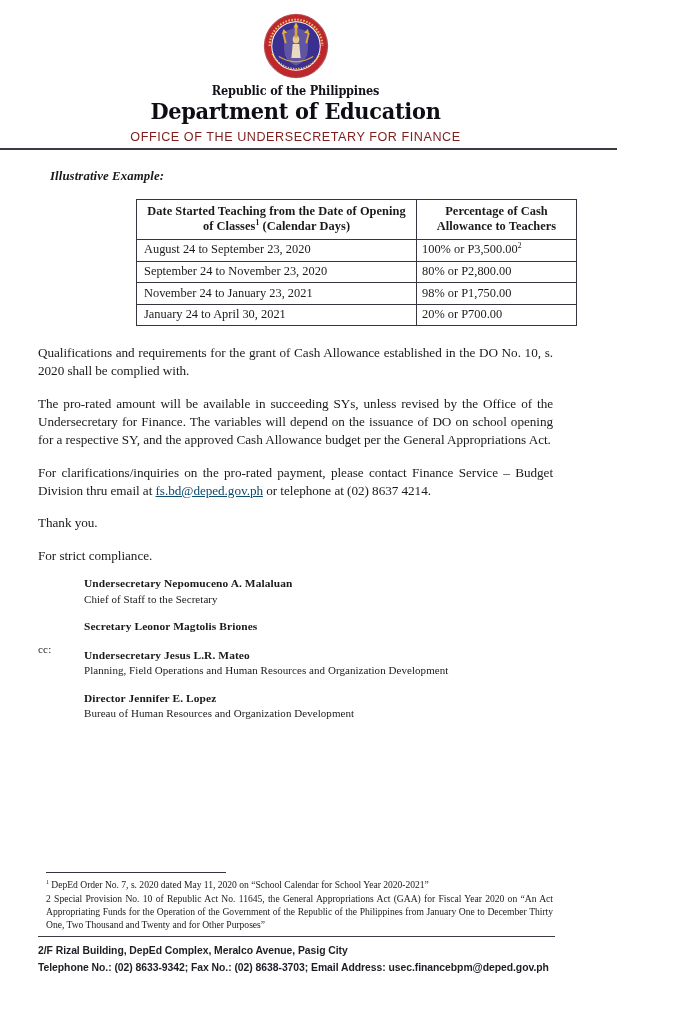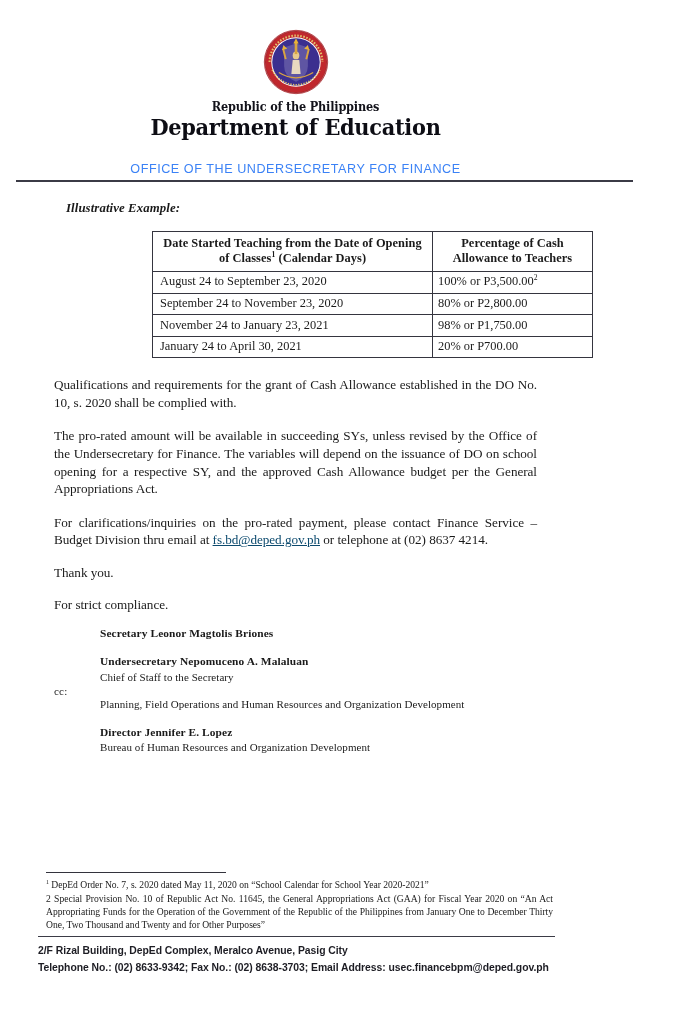--- a/index.html
+++ b/index.html
@@ -15,21 +15,21 @@
     color: #1a1a1a;
     position: relative;
     overflow: hidden;
   }
 
   .page {
     position: relative;
     width: 591px;
     height: 1024px;
     background: #fff;
-    padding: 16px;
+    padding: 0;
   }
 
   
   .letterhead {
     text-align: center;
     padding-top: 11px;
   }
 
   .seal-wrap {
     display: flex;
@@ -63,22 +63,22 @@
     color: #0d0d14;
     line-height: 1.12;
     margin-top: 1px;
     transform: scaleX(0.95);
   }
 
   .head-line-3 {
     font-family: "Liberation Sans", "DejaVu Sans", sans-serif;
     font-size: 12.6px;
     letter-spacing: 0.55px;
-    color: #3b82f6;
-    margin-top: 22px;
+    color: #7f1d1d;
+    margin-top: 6px;
     margin-bottom: 4px;
   }
 
   .head-rule {
     width: 617px;
     margin: 0 auto;
     border-top: 2.2px solid #3b3b46;
     margin-top: 2px;
   }
 
@@ -312,27 +312,28 @@
     <p class="body-para"><span>For clarifications/inquiries on the pro-rated payment, please contact Finance Service – Budget Division thru email at </span><a class="email" href="#">fs.bd@deped.gov.ph</a><span> or telephone at (02) 8637 4214.</span></p>
 
     <p class="body-para tight">Thank you.</p>
 
     <p class="body-para tight">For strict compliance.</p>
 
     <div class="cc-block">
       <div class="cc-label">cc:</div>
       <div class="cc-entries">
         <div class="cc-entry">
-          <div class="cc-name">Secretary Leonor Magtolis Briones</div>
-        </div>
-        <div class="cc-entry">
           <div class="cc-name">Undersecretary Nepomuceno A. Malaluan</div>
           <div class="cc-role">Chief of Staff to the Secretary</div>
         </div>
         <div class="cc-entry">
+          <div class="cc-name">Secretary Leonor Magtolis Briones</div>
+        </div>
+        <div class="cc-entry">
+          <div class="cc-name">Undersecretary Jesus L.R. Mateo</div>
           <div class="cc-role">Planning, Field Operations and Human Resources and Organization Development</div>
         </div>
         <div class="cc-entry">
           <div class="cc-name">Director Jennifer E. Lopez</div>
           <div class="cc-role">Bureau of Human Resources and Organization Development</div>
         </div>
       </div>
     </div>
 
   </div>

